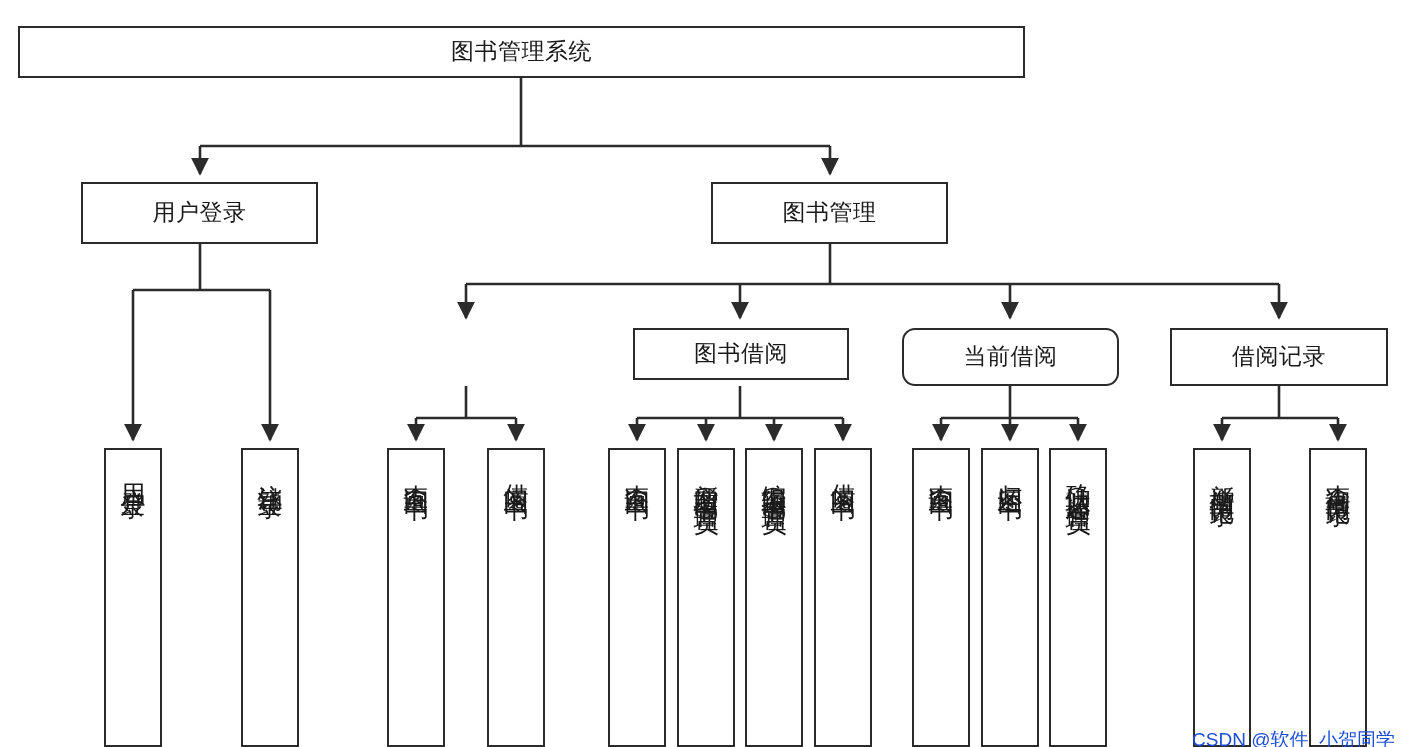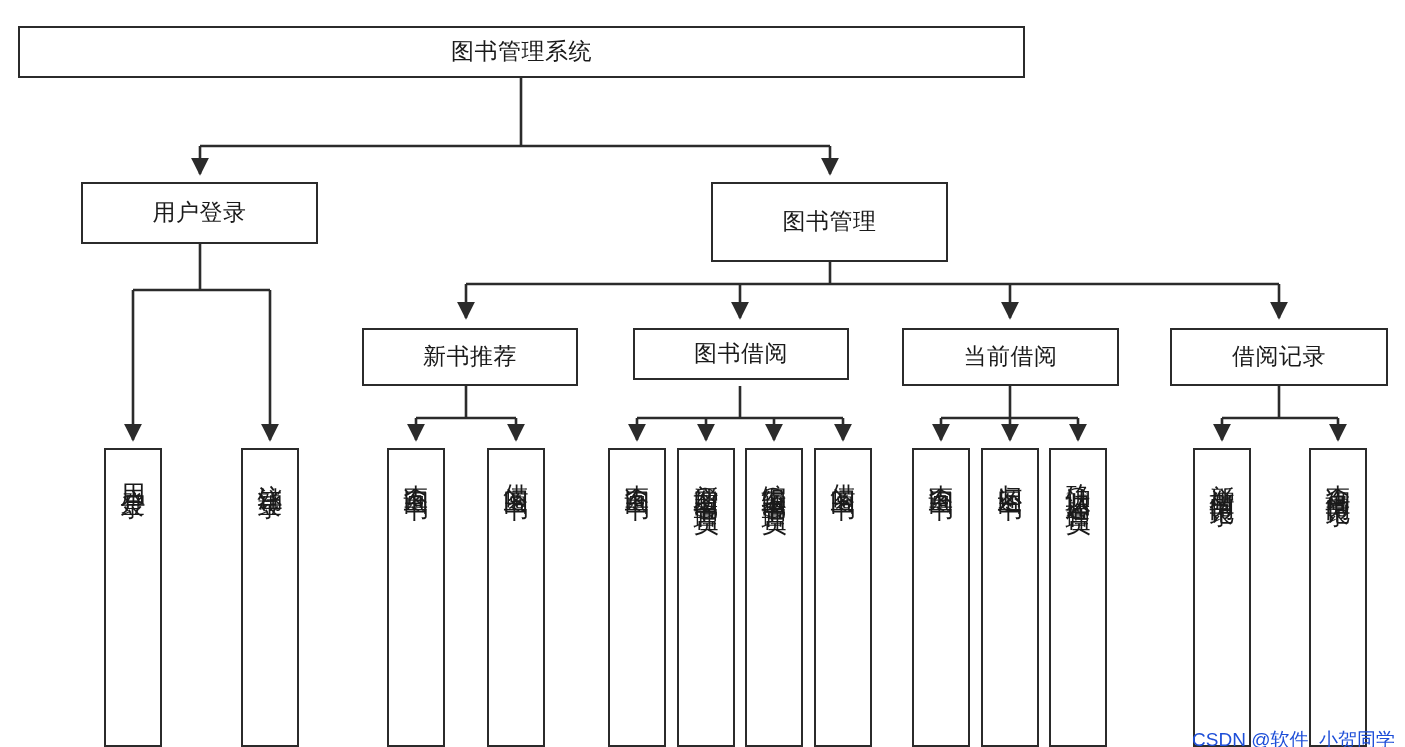--- a/index.html
+++ b/index.html
@@ -129,31 +129,28 @@
     </g>
   </svg>
 
   <div class="node horiz" style="left:18px; top:14px; width:1007px; height:52px;">
     <span class="node-label">图书管理系统</span>
   </div>
 
   <div class="node horiz" style="left:81px; top:170px; width:237px; height:62px;">
     <span class="node-label">用户登录</span>
   </div>
-  <div class="node horiz" style="left:711px; top:170px; width:237px; height:80px;">
+  <div class="node horiz" style="left:711px; top:170px; width:237px; height:62px;">
     <span class="node-label">图书管理</span>
   </div>
 
-  <div class="node horiz" style="left:362px; top:316px; width:216px; height:58px;">
-    <span class="node-label">新书推荐</span>
-  </div>
   <div class="node horiz" style="left:633px; top:316px; width:216px; height:52px;">
     <span class="node-label">图书借阅</span>
   </div>
-  <div class="node horiz" style="left:902px; top:316px; width:217px; height:58px;">
+  <div class="node horiz" style="left:902px; top:316px; width:217px; height:58px;border-radius:13px;">
     <span class="node-label">当前借阅</span>
   </div>
   <div class="node horiz" style="left:1170px; top:316px; width:218px; height:58px;">
     <span class="node-label">借阅记录</span>
   </div>
 
   <div class="node vert" style="left:104px; top:436px; width:58px; height:299px;">
     <span class="node-label">用户登录</span>
   </div>
   <div class="node vert" style="left:241px; top:436px; width:58px; height:299px;">

